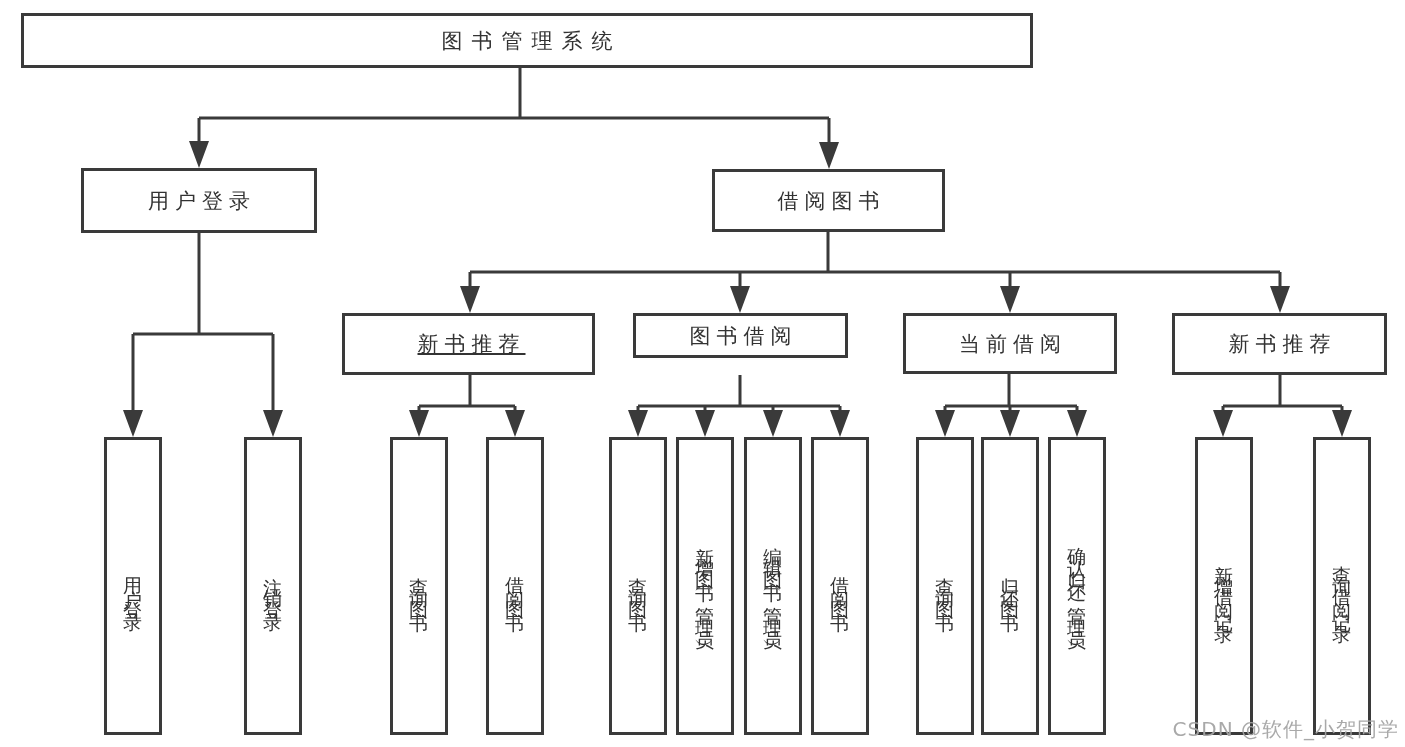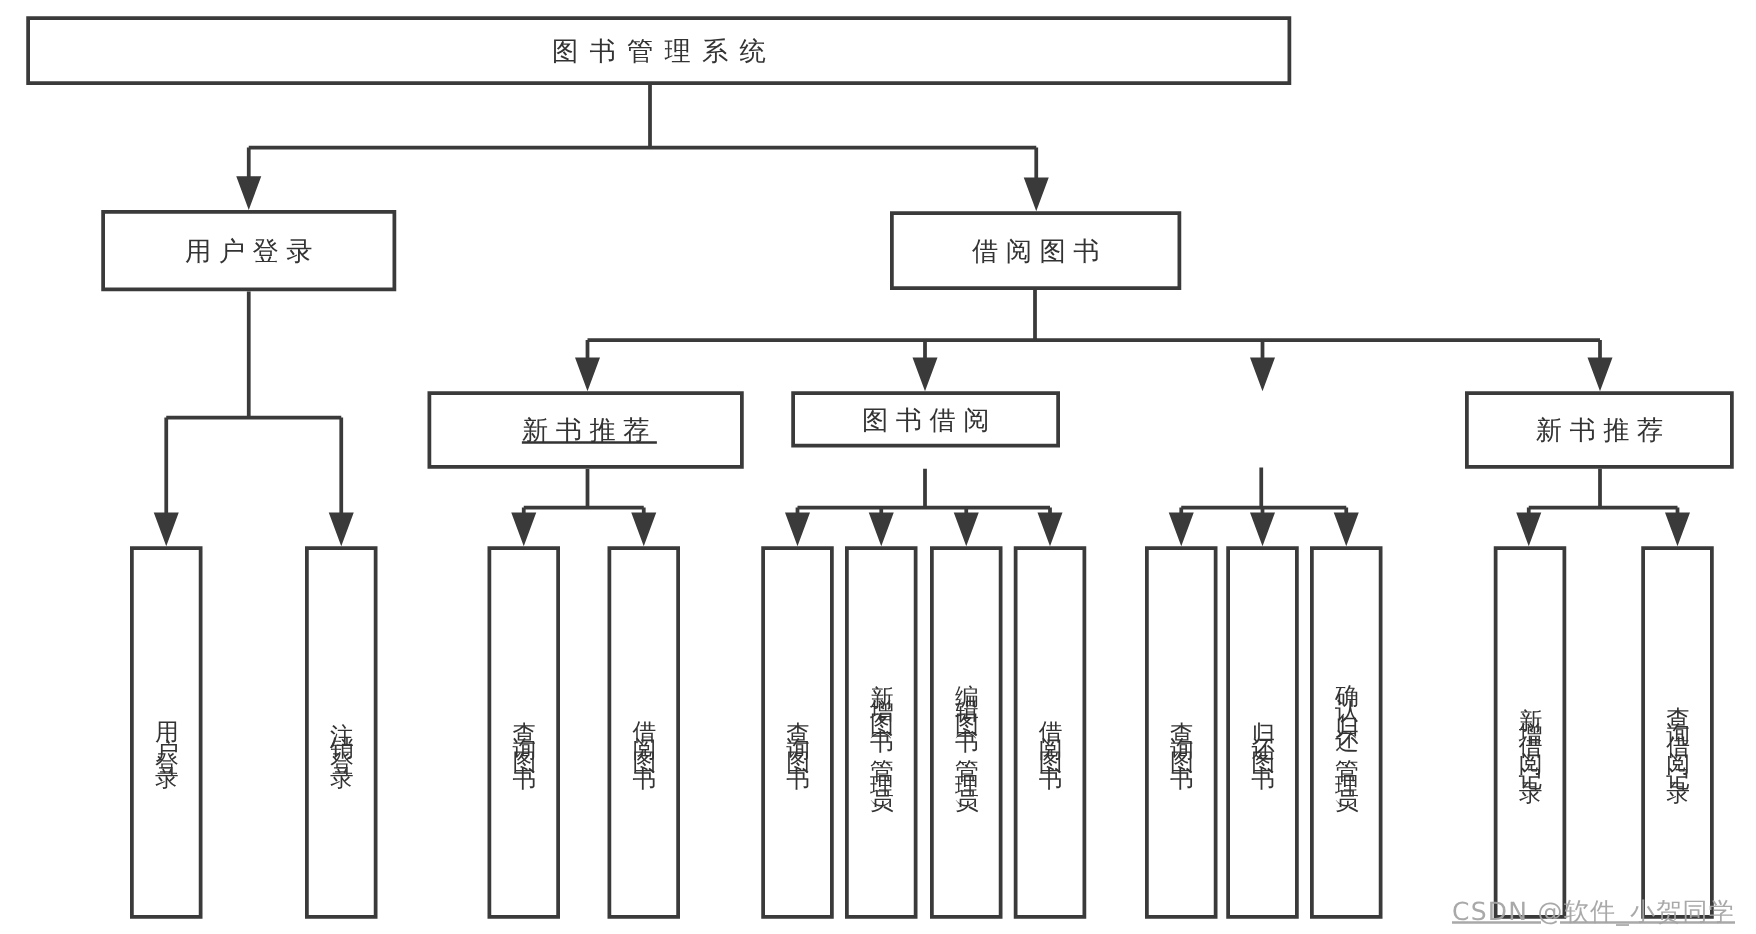--- a/index.html
+++ b/index.html
@@ -28,27 +28,26 @@
     background:#ffffff;
     display:flex;align-items:center;justify-content:center;
     writing-mode:vertical-rl;
     text-orientation:mixed;
     font-size:19px;color:#333333;letter-spacing:12px;
     top:437px;width:58px;height:298px;
     line-height:1;
   }
   .watermark{
     position:absolute;
-    right:17px;bottom:4px;
+    right:6px;bottom:4px;
     font-size:20px;
     color:rgba(164,164,164,0.95);
     letter-spacing:1px;
     z-index:10;
     white-space:nowrap;
-    text-decoration:underline;
   }
 </style>
 </head>
 <body>
 
 <div class="canvas">
 
   <svg class="connectors" width="1405" height="747" viewBox="0 0 1405 747" fill="none" stroke="#3a3a3a" stroke-width="3">
     <g>
       <path d="M520 68 V118 M199 118 H829 M199 118 V150 M829 118 V150"></path>
@@ -80,20 +79,21 @@
     </g>
   </svg>
 
   <div class="hbox title" style="left:21px;top:13px;width:1012px;height:55px;">图书管理系统</div>
 
   <div class="hbox" style="left:81px;top:168px;width:236px;height:65px;">用户登录</div>
   <div class="hbox" style="left:712px;top:169px;width:233px;height:63px;">借阅图书</div>
 
   <div class="hbox" style="left:342px;top:313px;width:253px;height:62px;text-decoration:underline;">新书推荐</div>
   <div class="hbox" style="left:633px;top:313px;width:215px;height:45px;">图书借阅</div>
+  <div class="hbox" style="left:903px;top:313px;width:214px;height:61px;">当前借阅</div>
   <div class="hbox" style="left:1172px;top:313px;width:215px;height:62px;">新书推荐</div>
 
   <div class="vbox" style="left:104px;">用户登录</div>
   <div class="vbox" style="left:244px;">注销登录</div>
 
   <div class="vbox" style="left:390px;">查询图书</div>
   <div class="vbox" style="left:486px;">借阅图书</div>
 
   <div class="vbox" style="left:609px;">查询图书</div>
   <div class="vbox" style="left:676px;">新增图书（管理员）</div>

